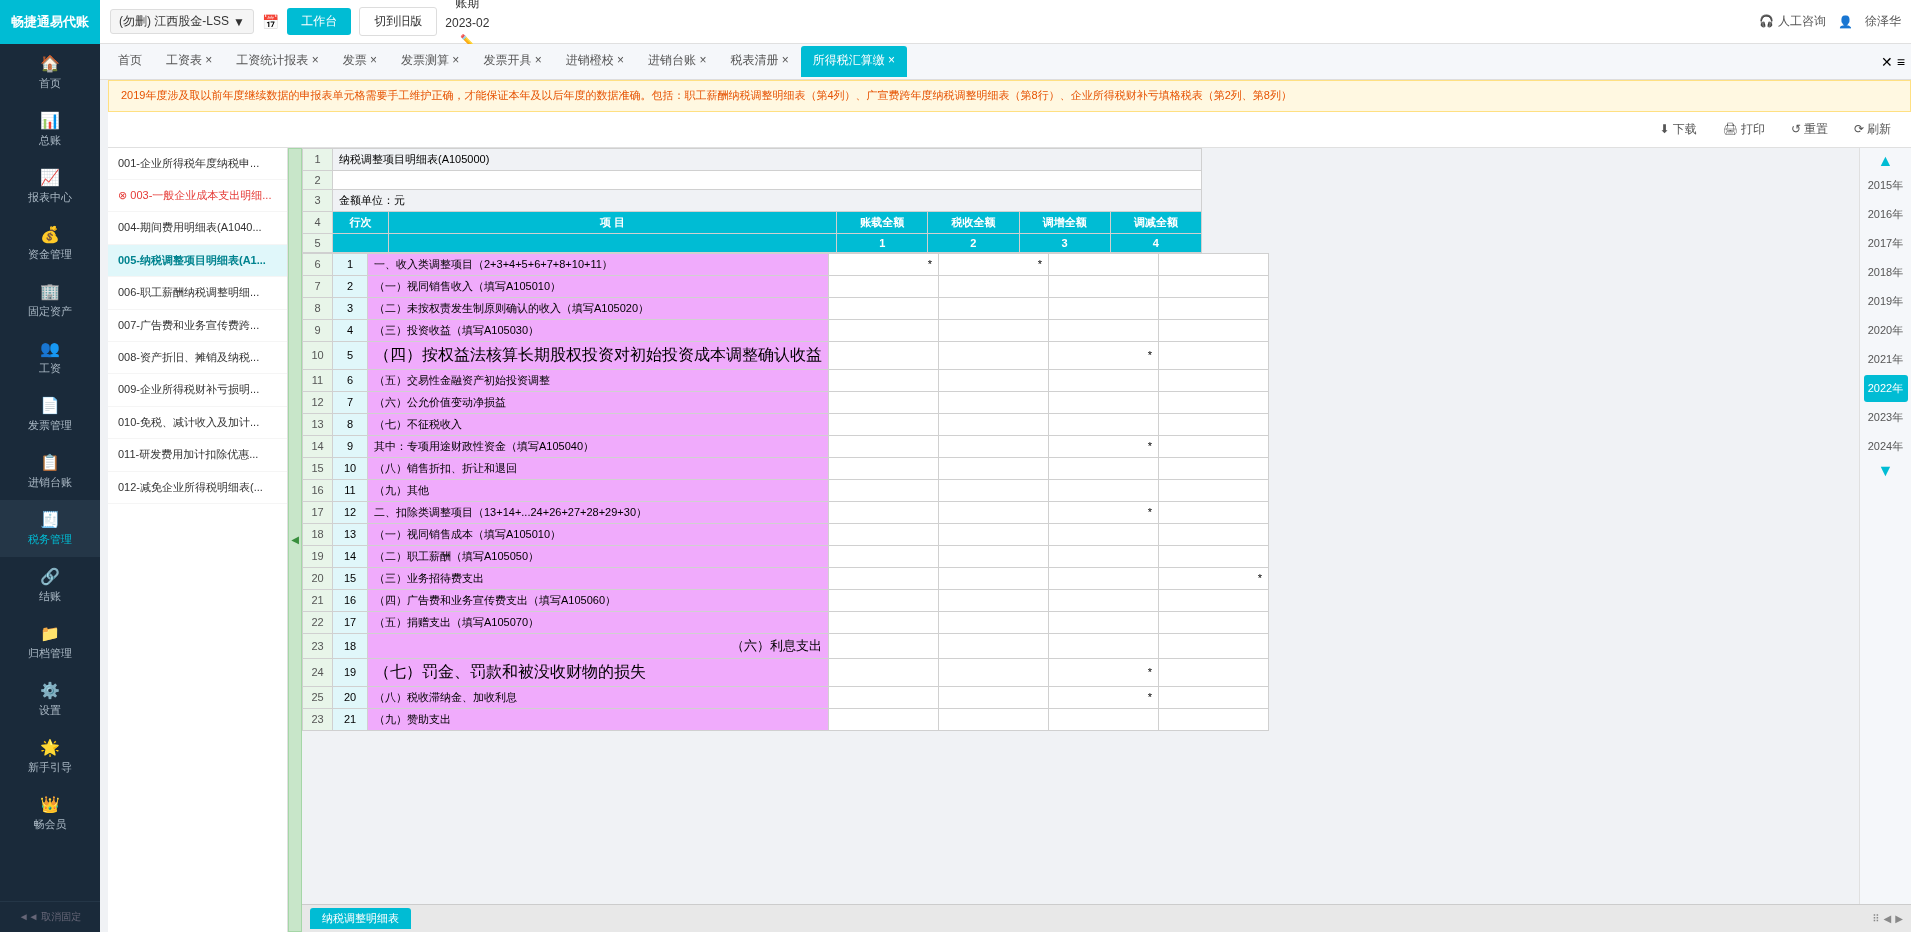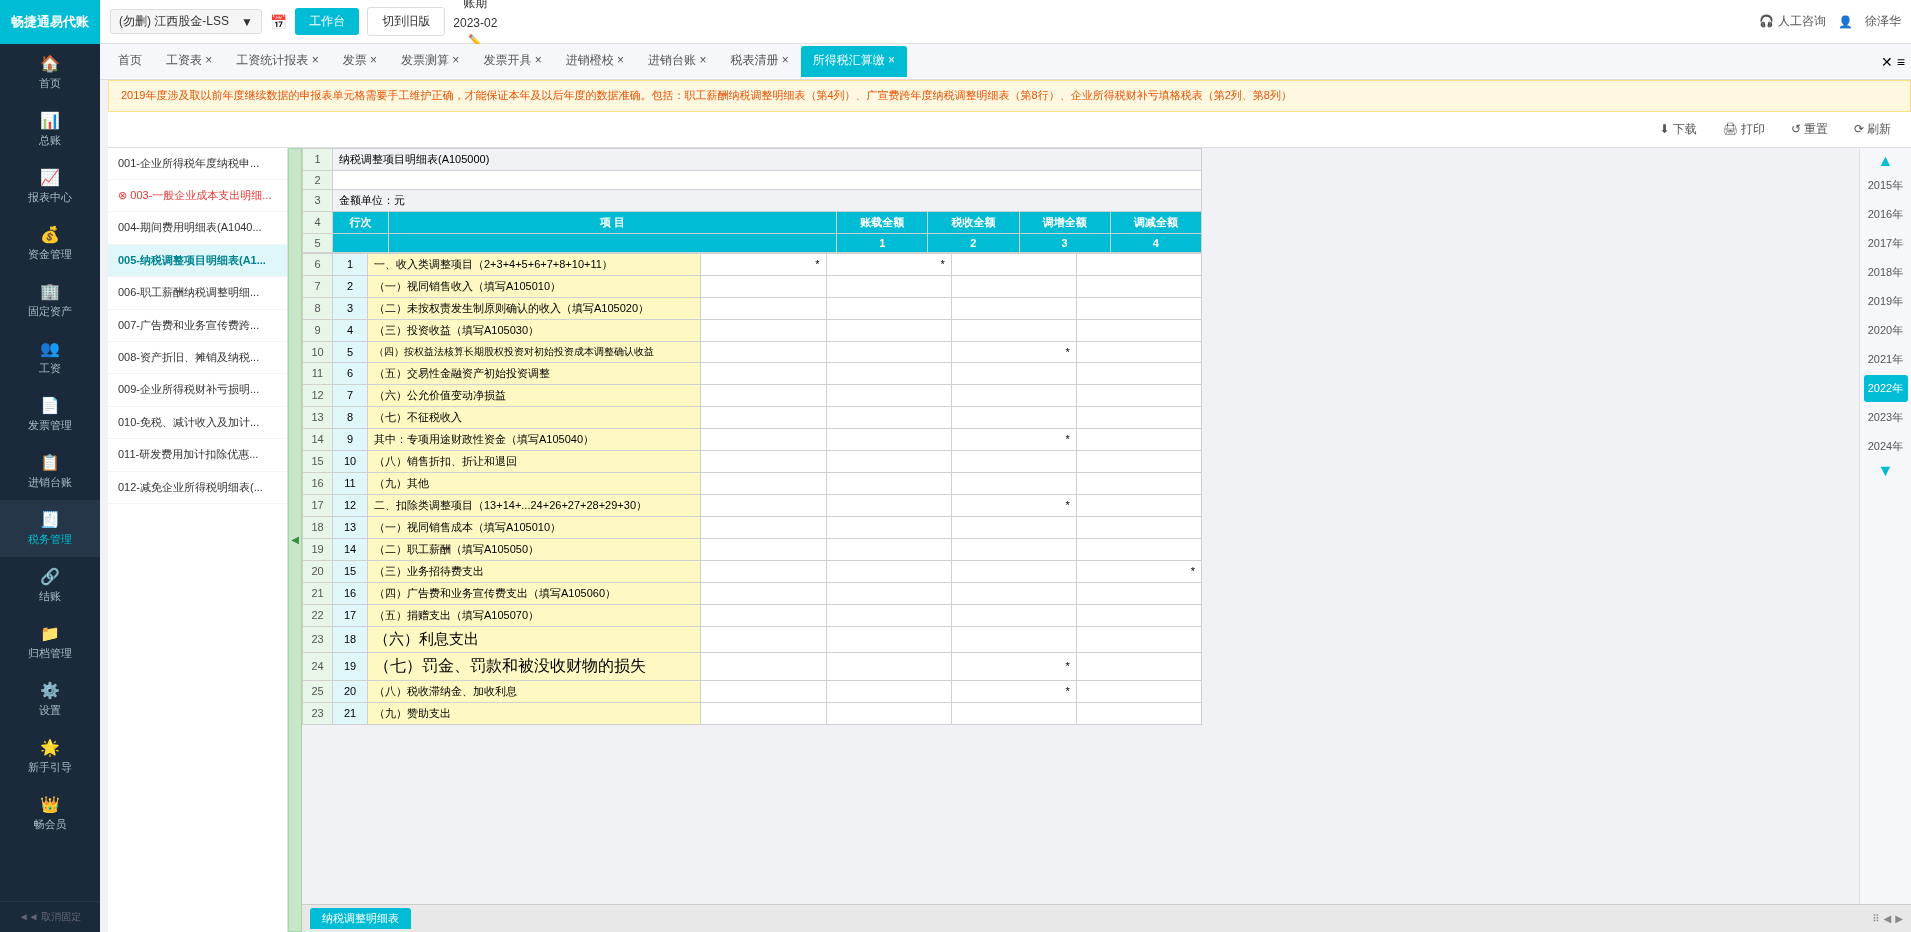--- a/index.html
+++ b/index.html
@@ -11,21 +11,21 @@
     .sidebar-item { display: flex; flex-direction: column; align-items: center; padding: 10px 4px; cursor: pointer; font-size: 11px; color: #aab8c4; gap: 3px; }
     .sidebar-item.active { background: #243647; color: #00bcd4; }
     .sidebar-item .icon { font-size: 16px; }
     .sidebar-footer { margin-top: auto; padding: 8px; text-align: center; font-size: 10px; color: #667; border-top: 1px solid #243647; cursor: pointer; }
 
     
     .main { flex: 1; display: flex; flex-direction: column; overflow: hidden; }
 
     
     .topbar { background: white; height: 44px; display: flex; align-items: center; padding: 0 10px; border-bottom: 1px solid #e0e0e0; gap: 8px; flex-shrink: 0; }
-    .topbar-company { display: flex; align-items: center; gap: 12px; font-size: 12px; color: #333; background: #f5f5f5; border: 1px solid #ddd; padding: 3px 8px; border-radius: 3px; }
+    .topbar-company { display: flex; align-items: center; gap: 4px; font-size: 12px; color: #333; background: #f5f5f5; border: 1px solid #ddd; padding: 3px 8px; border-radius: 3px; }
     .topbar-btn { background: #00bcd4; color: white; border: none; padding: 5px 14px; border-radius: 3px; cursor: pointer; font-size: 12px; }
     .topbar-btn.outline { background: white; color: #333; border: 1px solid #ddd; }
     .topbar-period { font-size: 12px; color: #333; display: flex; align-items: center; gap: 4px; flex-direction: column; }
     .topbar-right { margin-left: auto; display: flex; align-items: center; gap: 12px; font-size: 12px; color: #555; }
 
     
     .tabbar { background: #f5f7fa; border-bottom: 1px solid #ddd; display: flex; align-items: center; padding: 0 6px; flex-shrink: 0; height: 36px; overflow-x: auto; }
     .tab { padding: 6px 12px; font-size: 12px; color: #555; cursor: pointer; white-space: nowrap; display: flex; align-items: center; gap: 4px; border-bottom: 2px solid transparent; }
     .tab.active { color: white; background: #00bcd4; border-radius: 3px 3px 0 0; }
     .tabbar-close { margin-left: auto; display: flex; gap: 4px; }
@@ -55,21 +55,21 @@
     .year-btn.active { background: #00bcd4; color: white; }
     .year-nav { font-size: 16px; color: #00bcd4; cursor: pointer; }
 
     
     .sheet-wrapper { flex: 1; overflow: auto; position: relative; }
     .sheet-table { border-collapse: collapse; font-size: 11px; min-width: 900px; }
     .sheet-table th, .sheet-table td { border: 1px solid #d0d0d0; padding: 3px 6px; }
     .sheet-table th { background: #00bcd4; color: white; }
     .sheet-table .row-num { background: #e8f5e9; text-align: center; width: 30px; font-size: 11px; color: #555; }
     .sheet-table .hang-col { background: #e0f7fa; text-align: center; width: 35px; }
-    .sheet-table .item-col { background: #fef9c3; }
+    .sheet-table .item-col { background: #f0abfc; }
     .sheet-table .data-cell { background: white; text-align: right; min-width: 110px; }
 
     
     .bottom-tabbar { background: #e8e8e8; border-top: 1px solid #ccc; height: 28px; display: flex; align-items: center; padding: 0 8px; flex-shrink: 0; }
     .bottom-tab { background: #00bcd4; color: white; padding: 3px 12px; font-size: 11px; border-radius: 3px 3px 0 0; cursor: pointer; }
 
     .scrollbar-area { display: flex; align-items: center; gap: 4px; margin-left: auto; font-size: 10px; color: #888; }
 
     .collapse-btn { width: 14px; background: #c8e6c9; border: 1px solid #a5d6a7; cursor: pointer; display: flex; align-items: center; justify-content: center; font-size: 10px; color: #388e3c; align-self: stretch; }
   </style>
@@ -317,21 +317,21 @@
                     <td class="hang-col">4</td>
                     <td class="item-col" style="min-width: 280px; font-size: 11px;">（三）投资收益（填写A105030）</td>
                     <td class="data-cell" style="min-width: 110px; text-align: right;"></td>
                     <td class="data-cell" style="min-width: 110px; text-align: right;"></td>
                     <td class="data-cell" style="min-width: 110px; text-align: right;"></td>
                     <td class="data-cell" style="min-width: 110px; text-align: right;"></td>
                   </tr>
                   <tr>
                     <td class="row-num">10</td>
                     <td class="hang-col">5</td>
-                    <td class="item-col" style="min-width: 280px; font-size: 10px; margin-left: 12px;">（四）按权益法核算长期股权投资对初始投资成本调整确认收益</td>
+                    <td class="item-col" style="min-width: 280px; font-size: 16px; margin-left: 12px;">（四）按权益法核算长期股权投资对初始投资成本调整确认收益</td>
                     <td class="data-cell" style="min-width: 110px; text-align: right;"></td>
                     <td class="data-cell" style="min-width: 110px; text-align: right;"></td>
                     <td class="data-cell" style="min-width: 110px; text-align: right;">*</td>
                     <td class="data-cell" style="min-width: 110px; text-align: right;"></td>
                   </tr>
                   <tr>
                     <td class="row-num">11</td>
                     <td class="hang-col">6</td>
                     <td class="item-col" style="min-width: 280px; font-size: 11px;">（五）交易性金融资产初始投资调整</td>
                     <td class="data-cell" style="min-width: 110px; text-align: right;"></td>
@@ -434,21 +434,21 @@
                     <td class="hang-col">17</td>
                     <td class="item-col" style="min-width: 280px; font-size: 11px;">（五）捐赠支出（填写A105070）</td>
                     <td class="data-cell" style="min-width: 110px; text-align: right;"></td>
                     <td class="data-cell" style="min-width: 110px; text-align: right;"></td>
                     <td class="data-cell" style="min-width: 110px; text-align: right;"></td>
                     <td class="data-cell" style="min-width: 110px; text-align: right;"></td>
                   </tr>
                   <tr>
                     <td class="row-num">23</td>
                     <td class="hang-col">18</td>
-                    <td class="item-col" style="min-width: 280px; font-size: 15px;">（六）利息支出</td>
+                    <td class="item-col" style="min-width: 280px; font-size: 13px; text-align: right;">（六）利息支出</td>
                     <td class="data-cell" style="min-width: 110px; text-align: right;"></td>
                     <td class="data-cell" style="min-width: 110px; text-align: right;"></td>
                     <td class="data-cell" style="min-width: 110px; text-align: right;"></td>
                     <td class="data-cell" style="min-width: 110px; text-align: right;"></td>
                   </tr>
                   <tr>
                     <td class="row-num">24</td>
                     <td class="hang-col">19</td>
                     <td class="item-col" style="min-width: 280px; font-size: 16px;">（七）罚金、罚款和被没收财物的损失</td>
                     <td class="data-cell" style="min-width: 110px; text-align: right;"></td>

